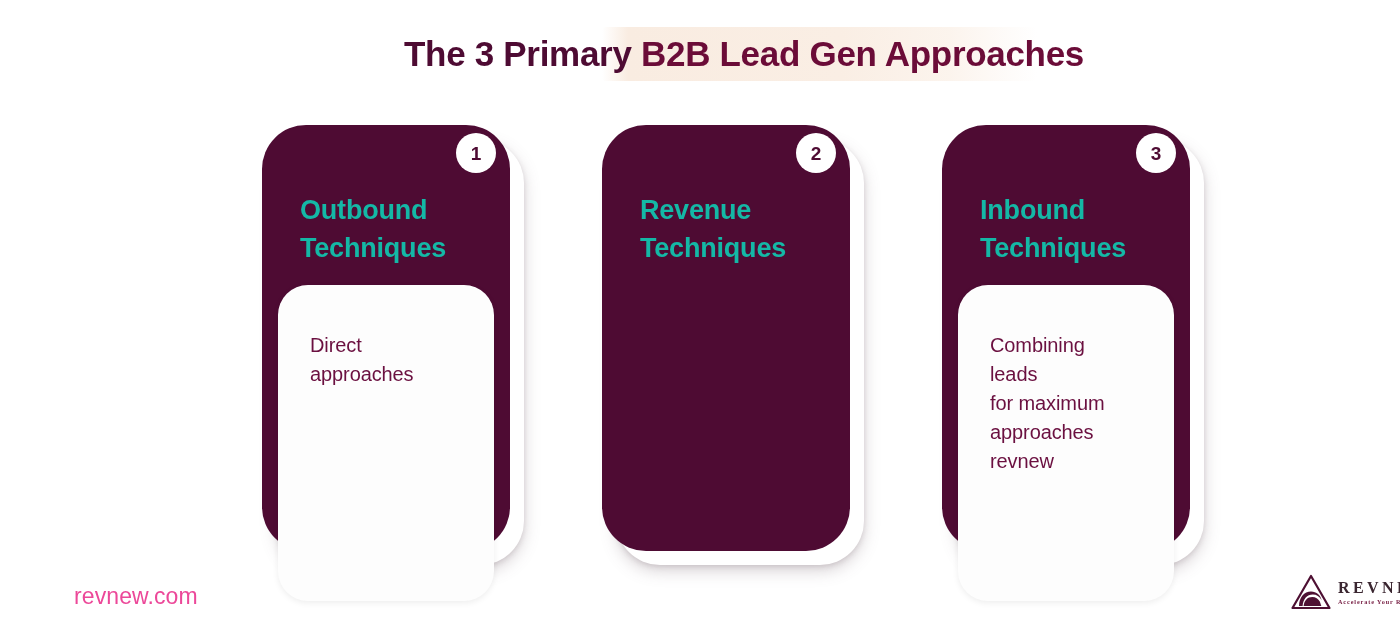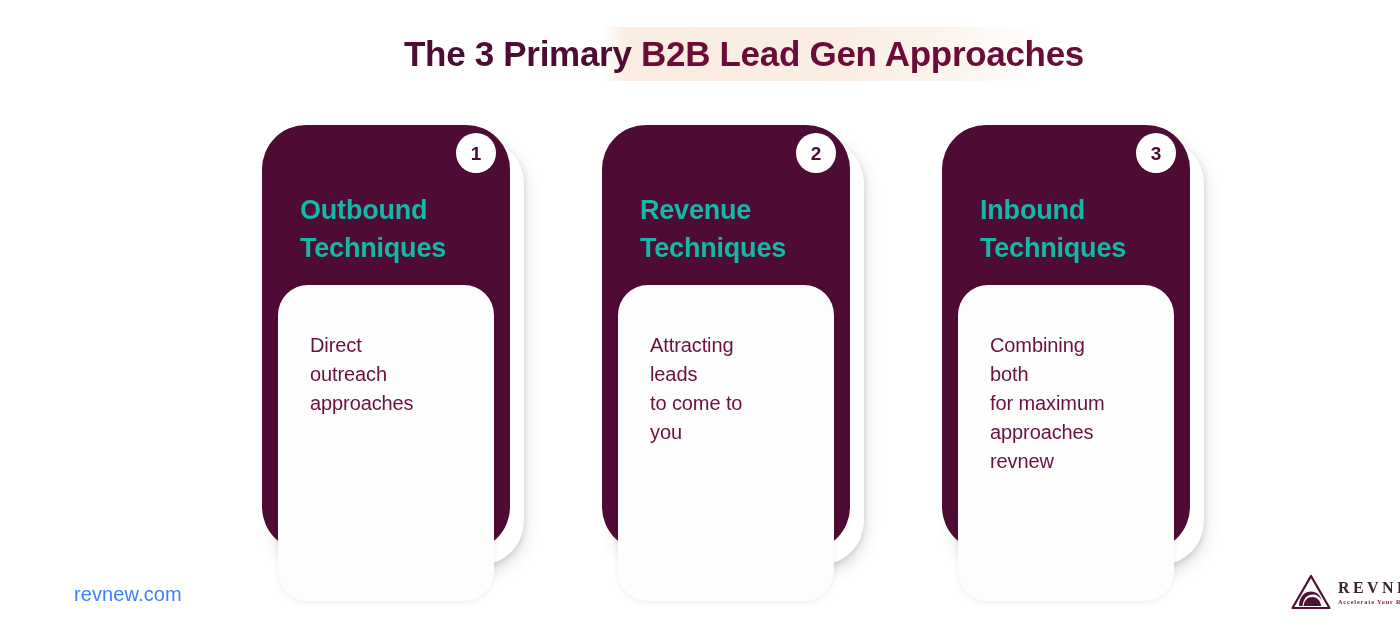--- a/index.html
+++ b/index.html
@@ -92,21 +92,21 @@
     color:#6B1040;
     font-size:20px; font-weight:normal;
     line-height:29px;
     letter-spacing:-0.1px;
   }
   .inner-text span { display:block; }
 
   
   #site-url {
     position:absolute; left:30px; top:583px;
-    font-size:20px; color:#3b82f6;
+    font-size:23px; color:#ec4899;
     letter-spacing:0.1px;
   }
   #logo {
     position:absolute; right:22px; top:570px;
     width:132px; height:44px;
     display:flex; align-items:center; gap:6px;
   }
   #logo-mark { width:42px; height:38px; flex:0 0 auto; }
   #logo-text { display:flex; flex-direction:column; line-height:1; padding-top:2px;font-family:Liberation Serif, serif; }
   #logo-name {
@@ -132,58 +132,49 @@
     <div class="card-shadow"></div>
     <div class="card">
       <div class="badge">1</div>
       <div class="card-heading">
         <span class="hl1">Outbound</span>
         <span class="hl2">Techniques</span>
       </div>
       <div class="inner-box">
         <div class="inner-text">
           <span>Direct</span>
-          <span>outreach</span>
           <span>approaches</span>
         </div>
       </div>
     </div>
   </div>
 
   <div class="card-slot" id="slot-2">
     <div class="card-shadow"></div>
     <div class="card">
       <div class="badge">2</div>
       <div class="card-heading">
         <span class="hl1">Revenue</span>
         <span class="hl2">Techniques</span>
-      </div>
-      <div class="inner-box">
-        <div class="inner-text">
-          <span>Attracting</span>
-          <span>leads</span>
-          <span>to come to</span>
-          <span>you</span>
-        </div>
       </div>
     </div>
   </div>
 
   <div class="card-slot" id="slot-3">
     <div class="card-shadow"></div>
     <div class="card">
       <div class="badge">3</div>
       <div class="card-heading">
         <span class="hl1">Inbound</span>
         <span class="hl2">Techniques</span>
       </div>
       <div class="inner-box">
         <div class="inner-text">
           <span>Combining</span>
-          <span>both</span>
+          <span>leads</span>
           <span>for maximum</span>
           <span>approaches</span>
           <span>revnew</span>
         </div>
       </div>
     </div>
   </div>
 
   <div id="site-url">revnew.com</div>
 

